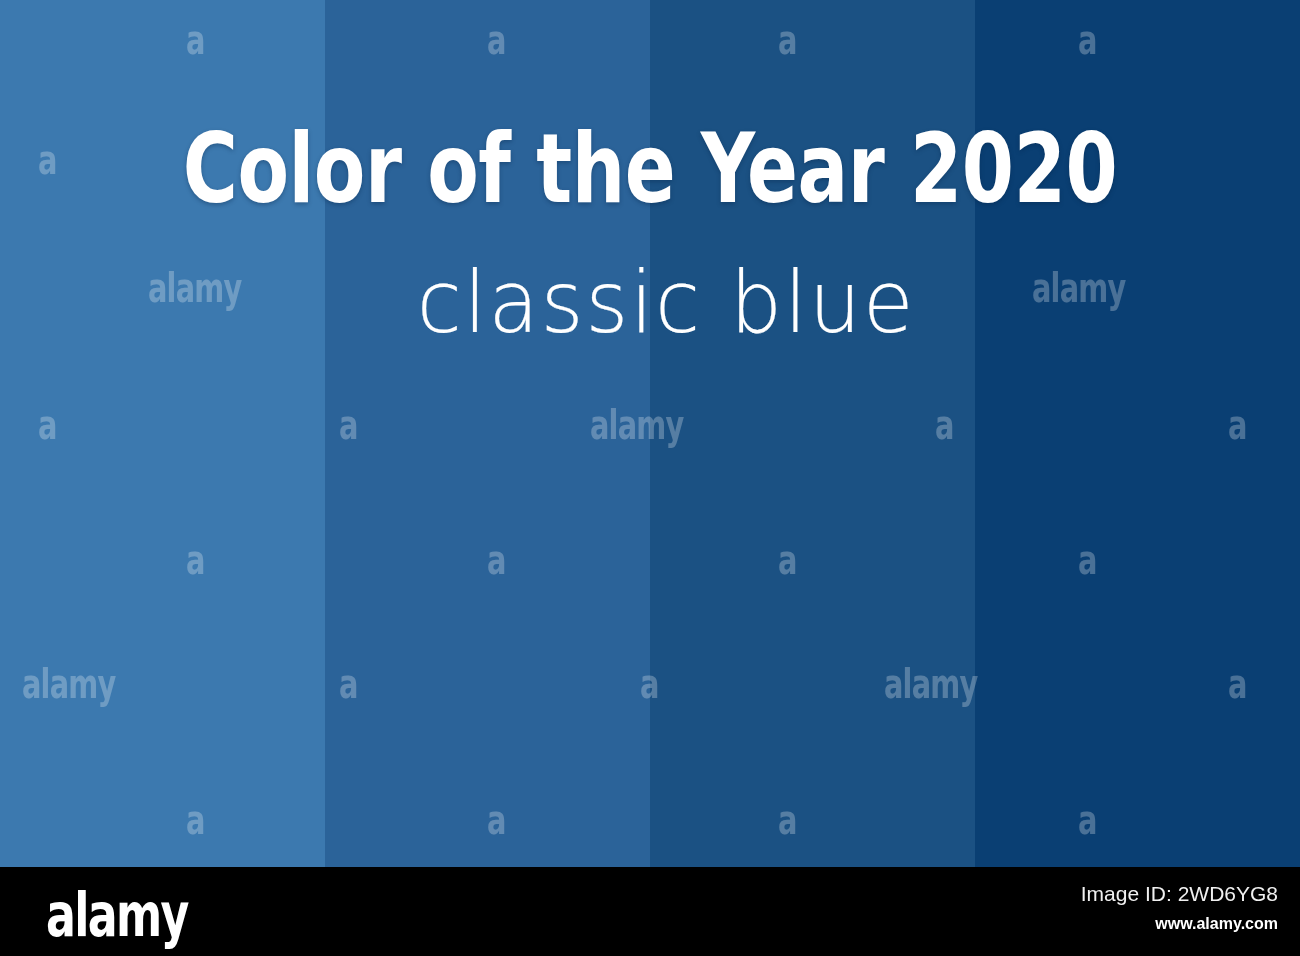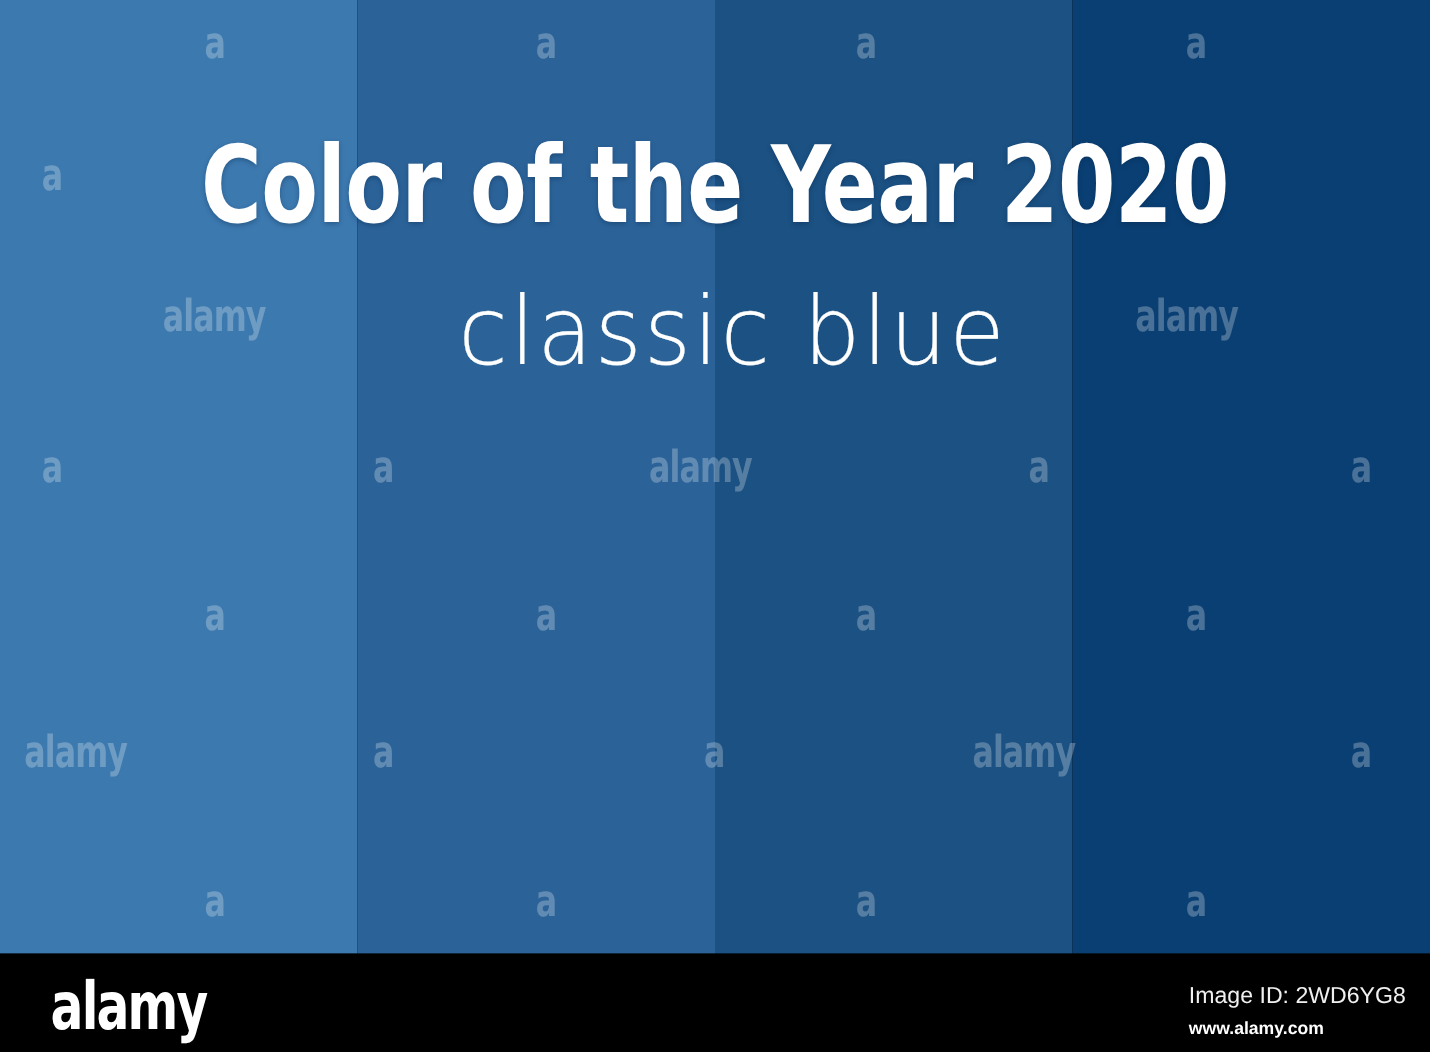--- a/index.html
+++ b/index.html
@@ -102,22 +102,22 @@
     font-weight:700;
     font-size:60px;
     line-height:60px;
     letter-spacing:-2px;
     transform:scaleX(0.82);
     transform-origin:0 50%;
   }
   #footer-right {
     position:absolute;
     right:22px; top:14px;
+    text-align:right;
     color:#ffffff;
-    margin-top:12px;
   }
   #image-id {
     font-size:21px;
     line-height:26px;
     font-weight:400;
     color:#f0f0f0;
   }
   #footer-url {
     font-size:16px;
     line-height:30px;

